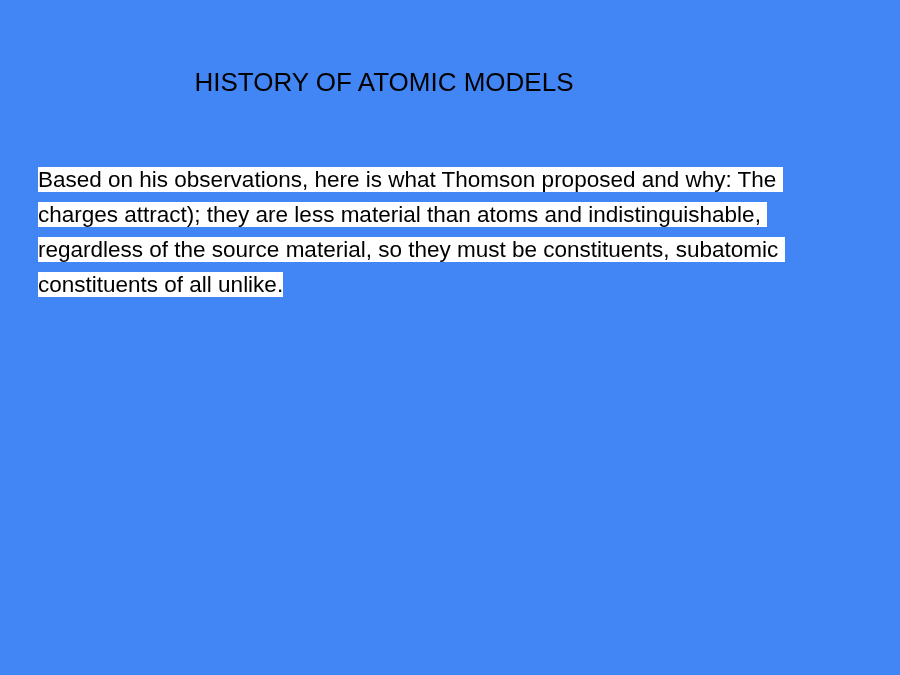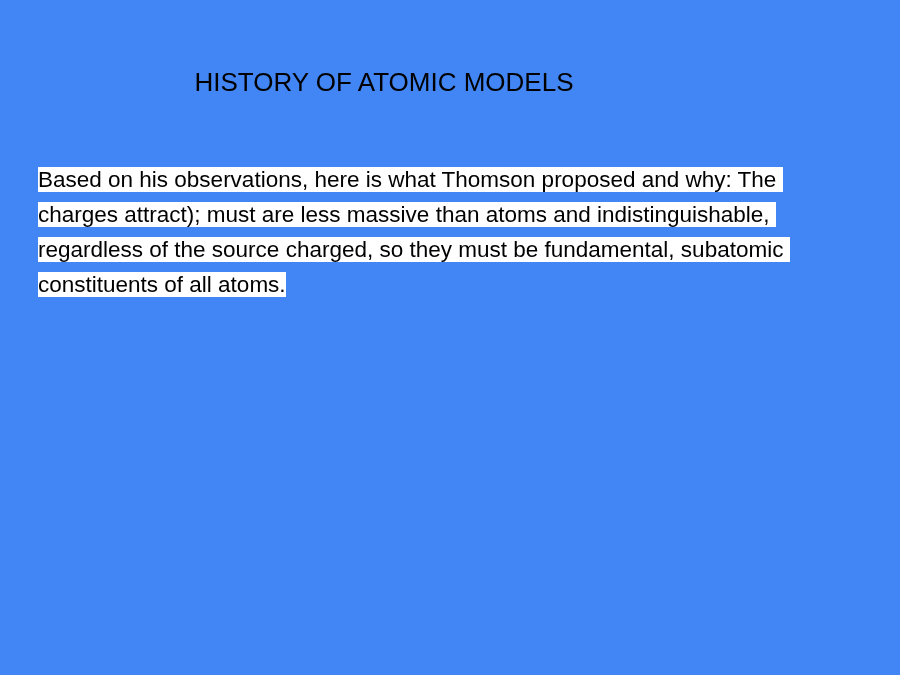--- a/index.html
+++ b/index.html
@@ -51,23 +51,23 @@
 
 <div class="slide">
 
   <div class="slide-title">HISTORY OF ATOMIC MODELS</div>
 
   <div class="body-text-block">
     <div class="text-line">
       <span class="hl">Based on his observations, here is what Thomson proposed and why: The </span>
     </div>
     <div class="text-line">
-      <span class="hl">charges attract); must are less massive than atoms and indistinguishable, </span>
+      <span class="hl">charges attract); they are less material than atoms and indistinguishable, </span>
     </div>
     <div class="text-line">
-      <span class="hl">regardless of the source charged, so they must be fundamental, subatomic </span>
+      <span class="hl">regardless of the source material, so they must be constituents, subatomic </span>
     </div>
     <div class="text-line">
-      <span class="hl">constituents of all atoms.</span>
+      <span class="hl">constituents of all unlike.</span>
     </div>
   </div>
 
 </div>
 
 </body></html>

